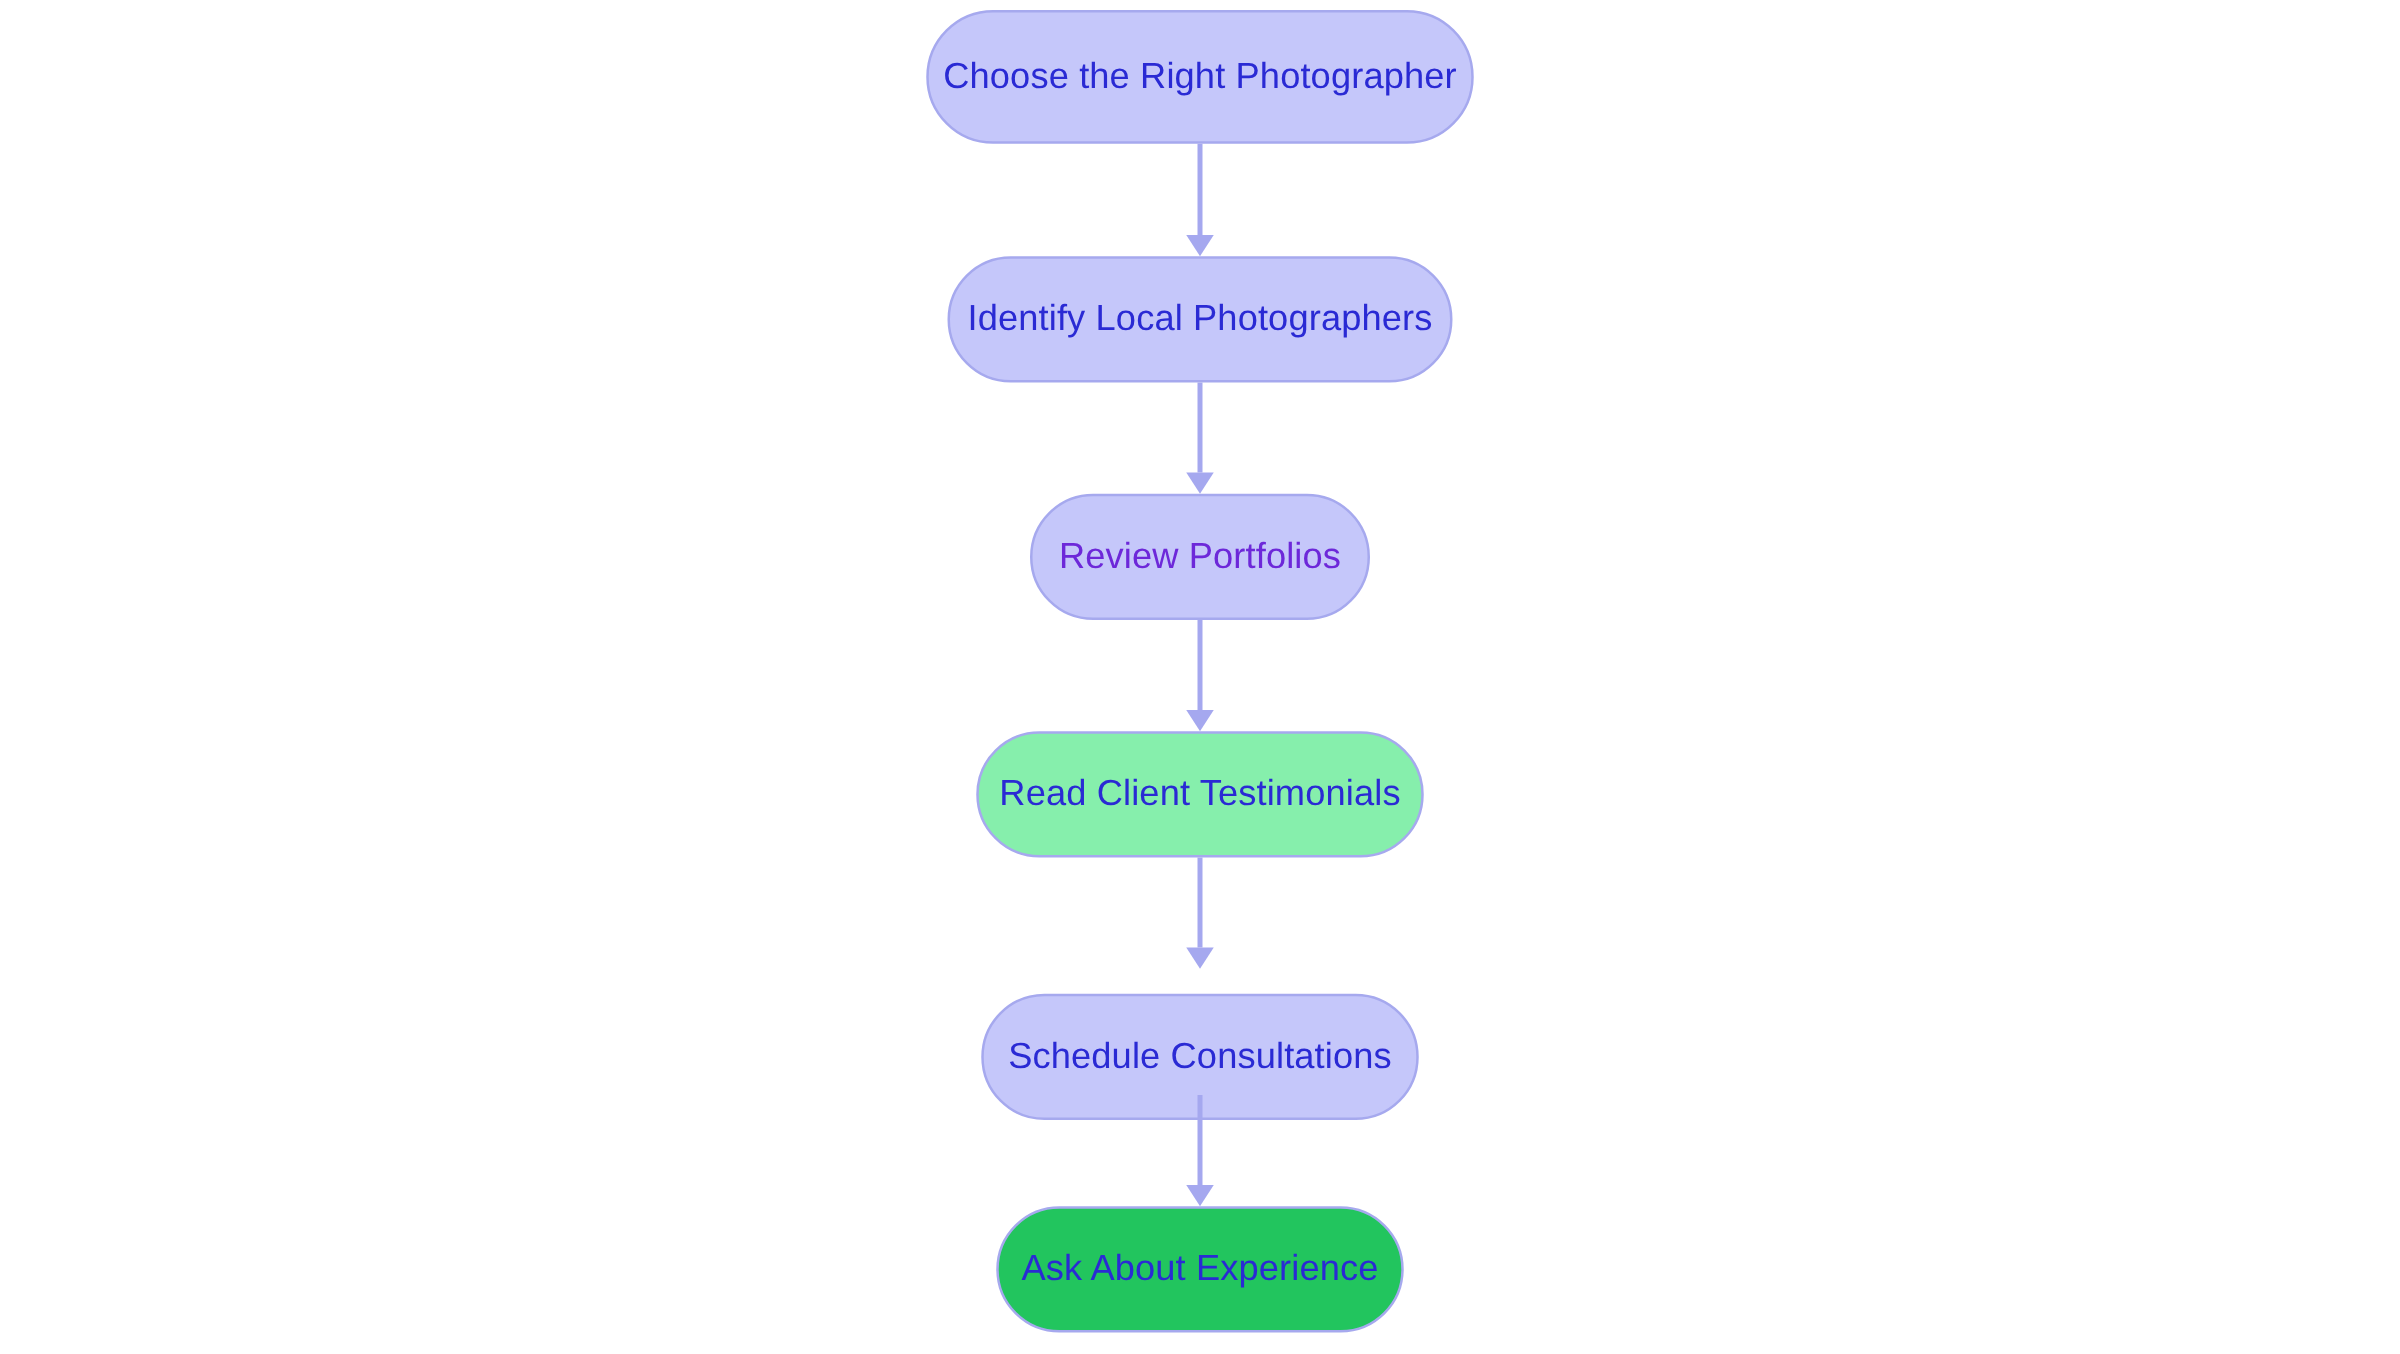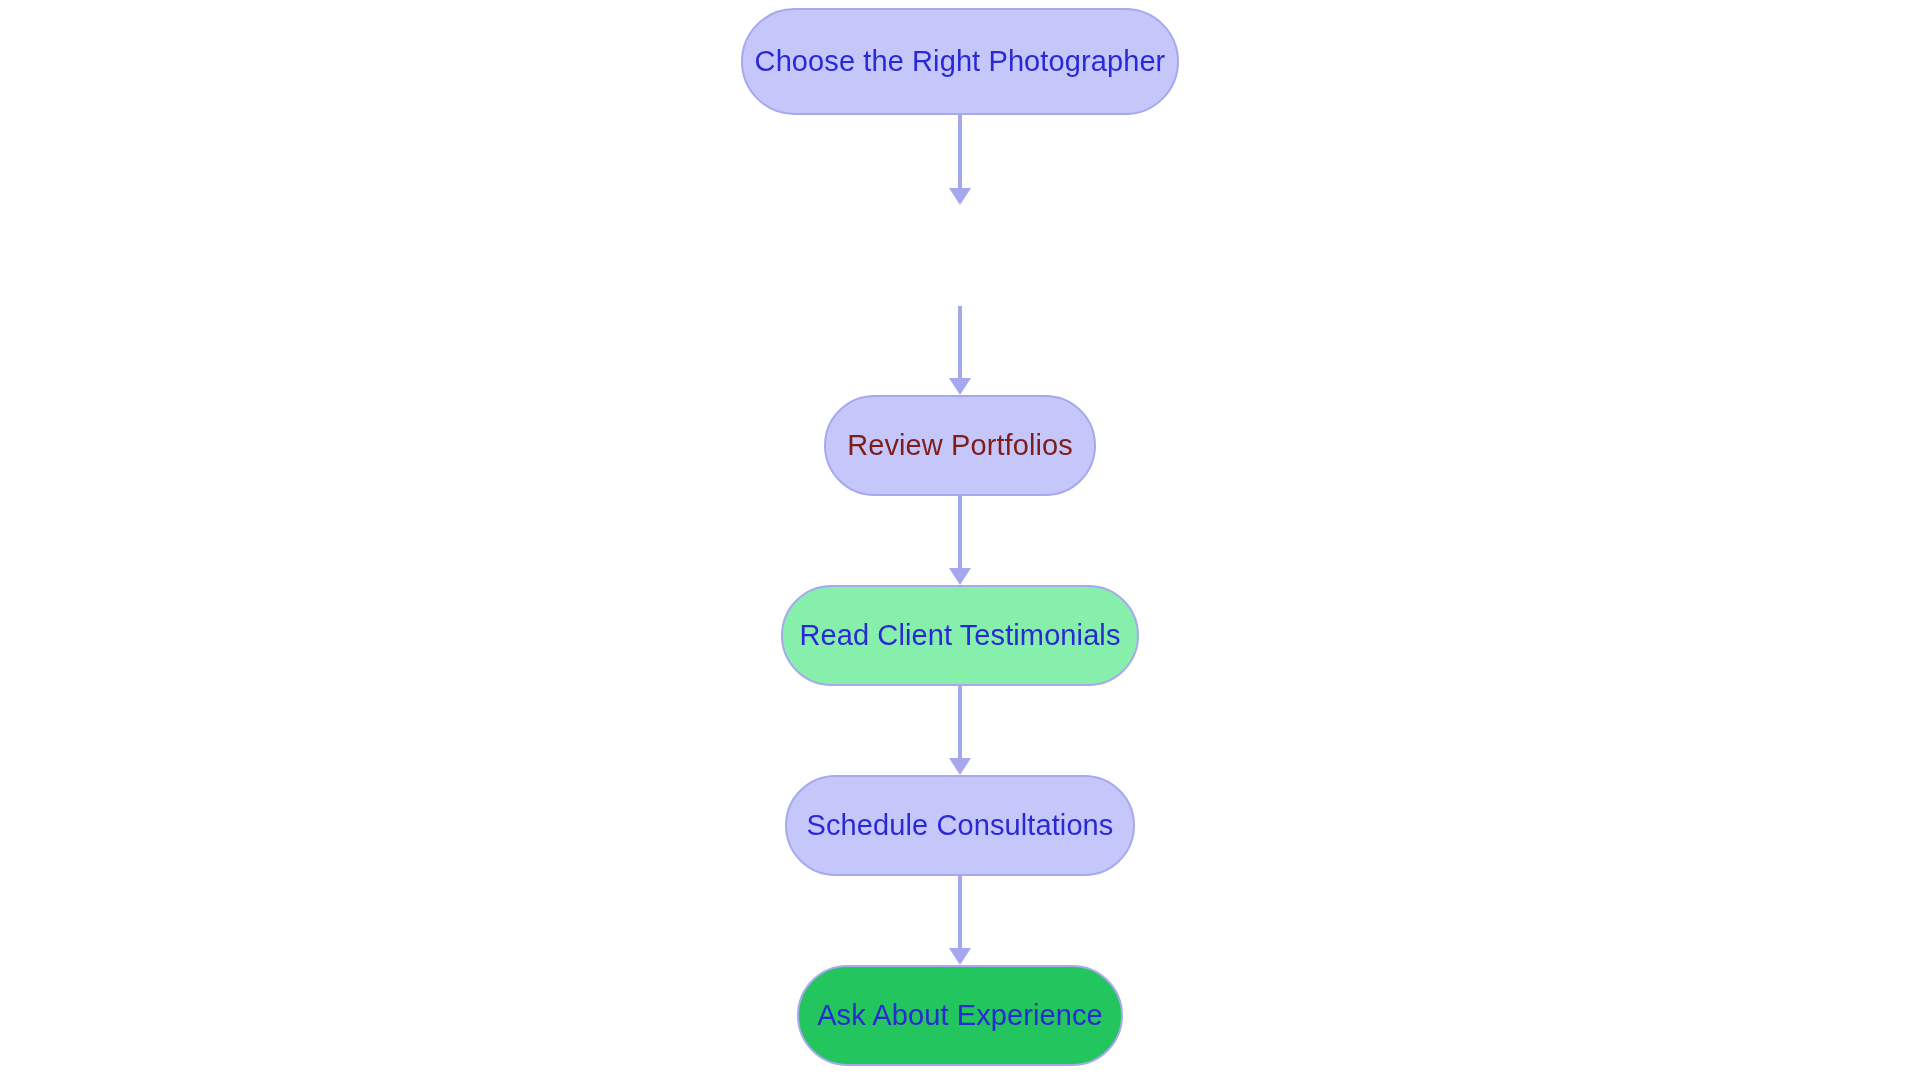--- a/index.html
+++ b/index.html
@@ -113,45 +113,48 @@
 
     <div class="flow-node node-1" style="background: rgb(197, 199, 250); border-color: rgb(166, 169, 238); color: rgb(42, 42, 212);">
       <span class="flow-node-label">Choose the Right Photographer</span>
     </div>
 
     <div class="flow-connector conn-1">
       <div class="connector-shaft" style="background: rgb(165, 168, 239);"></div>
       <div class="connector-head" style="border-top-color: rgb(165, 168, 239);"></div>
     </div>
 
+    <div class="flow-node node-2" style="background: rgb(197, 199, 250); border-color: rgb(166, 169, 238); color: rgb(42, 42, 212);">
+      <span class="flow-node-label">Identify Local Photographers</span>
+    </div>
 
     <div class="flow-connector conn-2">
       <div class="connector-shaft" style="background: rgb(165, 168, 239);"></div>
       <div class="connector-head" style="border-top-color: rgb(165, 168, 239);"></div>
     </div>
 
-    <div class="flow-node node-3" style="background: rgb(197, 199, 250); border-color: rgb(166, 169, 238); color: #7f1d1d;">
+    <div class="flow-node node-3" style="background: rgb(197, 199, 250); border-color: rgb(166, 169, 238); color: #6d28d9;">
       <span class="flow-node-label">Review Portfolios</span>
     </div>
 
     <div class="flow-connector conn-3">
       <div class="connector-shaft" style="background: rgb(165, 168, 239);"></div>
       <div class="connector-head" style="border-top-color: rgb(165, 168, 239);"></div>
     </div>
 
     <div class="flow-node node-4" style="background: #86efac; border-color: rgb(166, 169, 238); color: rgb(42, 42, 212);">
       <span class="flow-node-label">Read Client Testimonials</span>
     </div>
 
     <div class="flow-connector conn-4">
       <div class="connector-shaft" style="background: rgb(165, 168, 239);"></div>
       <div class="connector-head" style="border-top-color: rgb(165, 168, 239);"></div>
     </div>
 
-    <div class="flow-node node-5" style="background: rgb(197, 199, 250); border-color: rgb(166, 169, 238); color: rgb(42, 42, 212);">
+    <div class="flow-node node-5" style="background: rgb(197, 199, 250); border-color: rgb(166, 169, 238); color: rgb(42, 42, 212); margin-top: 20px;">
       <span class="flow-node-label">Schedule Consultations</span>
     </div>
 
     <div class="flow-connector conn-5">
       <div class="connector-shaft" style="background: rgb(165, 168, 239);"></div>
       <div class="connector-head" style="border-top-color: rgb(165, 168, 239);"></div>
     </div>
 
     <div class="flow-node node-6" style="background: #22c55e; border-color: rgb(166, 169, 238); color: rgb(42, 42, 212);">
       <span class="flow-node-label">Ask About Experience</span>

